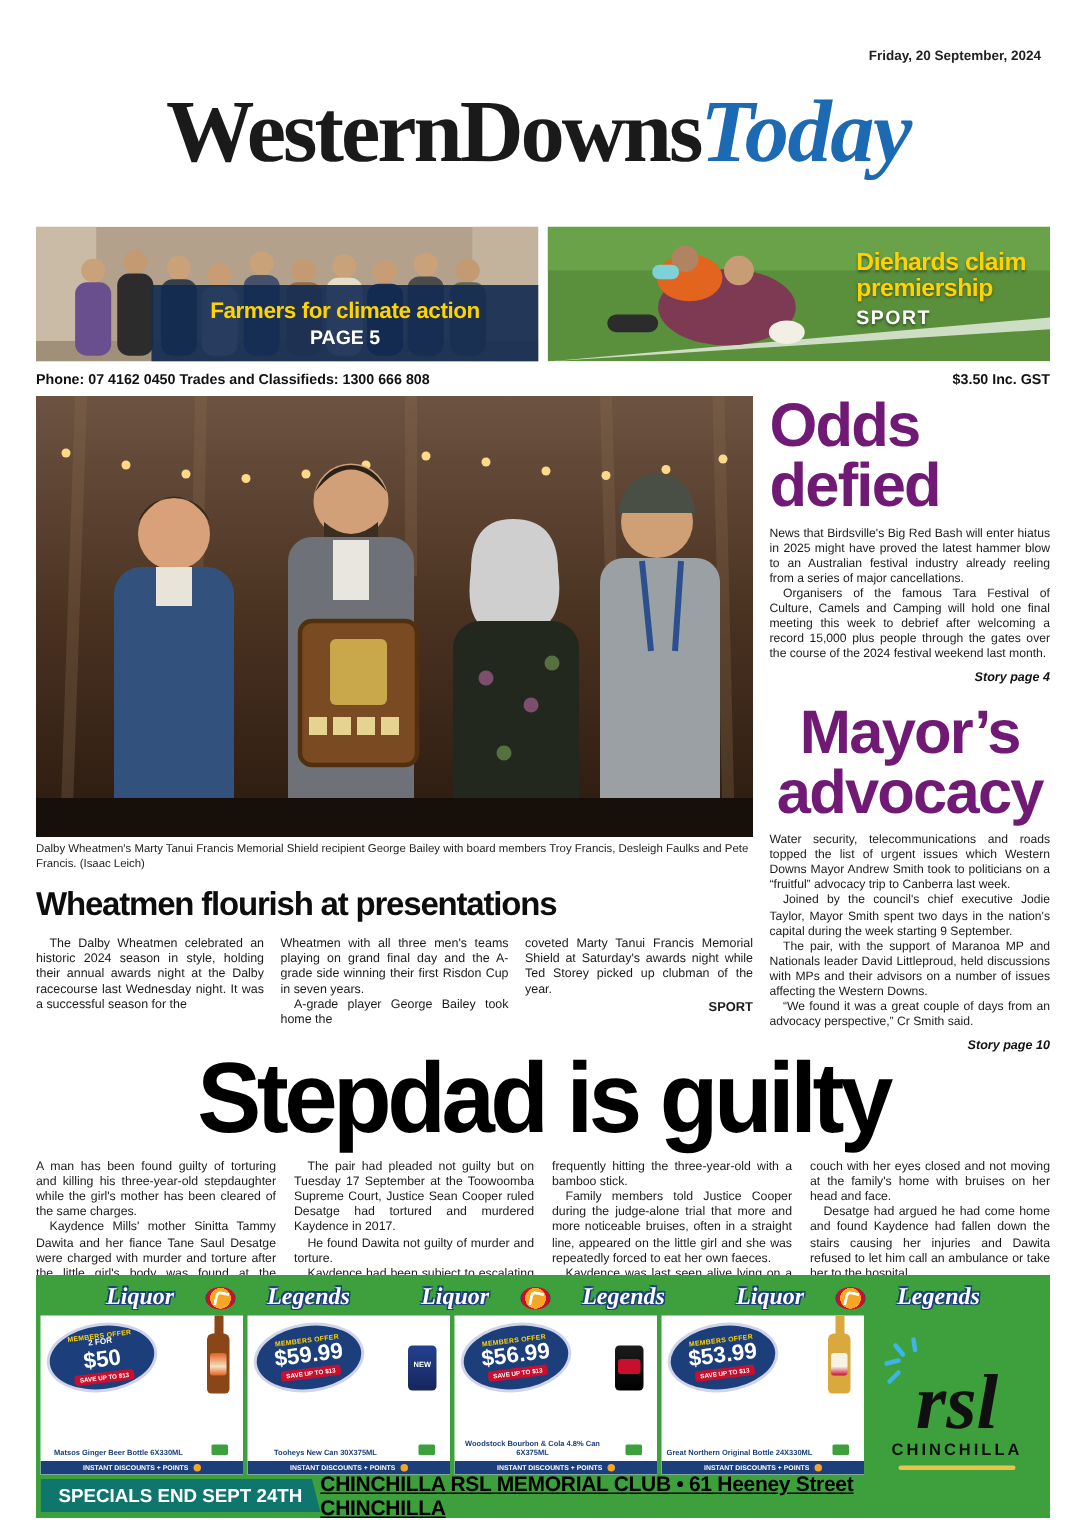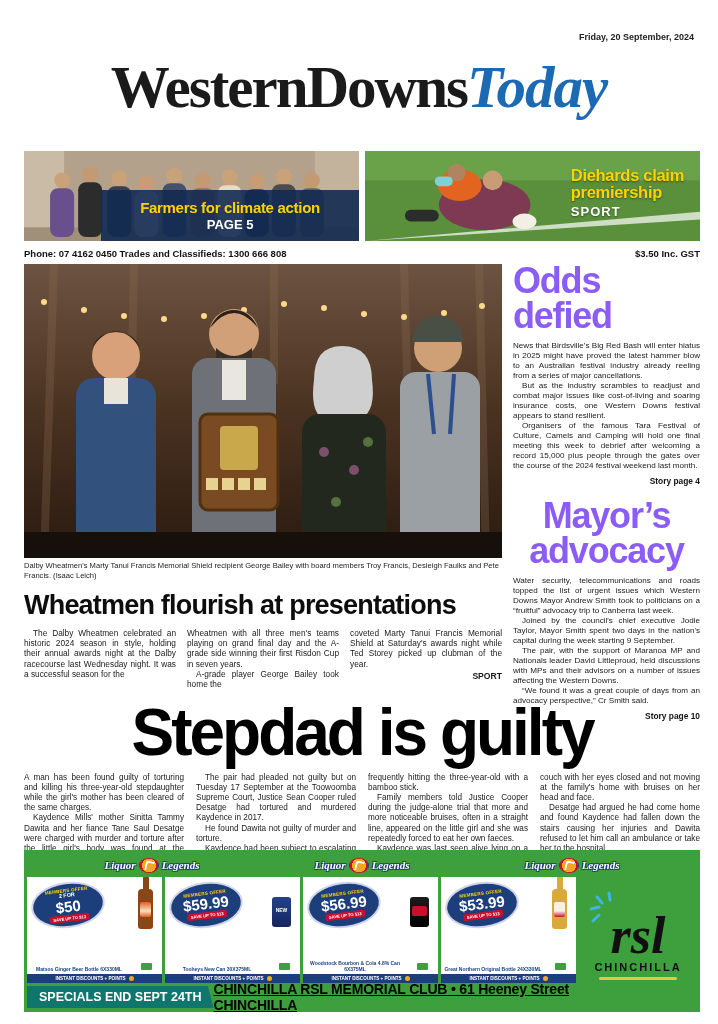--- a/index.html
+++ b/index.html
@@ -34,43 +34,43 @@
 
   
   .main { position:absolute; top:264px; left:24px; width:676px; display:flex; gap:11px; }
   .left-col { width:478px; }
   .rail { flex:1; }
 
   .photo { position:relative; width:478px; height:294px; overflow:hidden; background:#3a281b; }
   .photo svg { position:absolute; inset:0; width:100%; height:100%; }
   .caption { margin-top:3px; font-size:7.6px; line-height:1.3; color:#222; width:478px; }
 
-  .wheat-headline { margin-top:9px; font-size:27px; font-weight:bold; letter-spacing:-0.8px; color:#0d0d0d; }
+  .wheat-headline { margin-top:9px; font-size:22px; font-weight:bold; letter-spacing:-0.8px; color:#0d0d0d; }
   .cols { display:flex; gap:11px; margin-top:7px; }
   .col { flex:1; font-size:8.3px; line-height:1.24; text-align:justify; color:#1a1a1a; }
   .ind { text-indent:9px; }
   .sport-tag { font-weight:bold; text-align:right; font-size:8.6px; margin-top:2px; }
 
-  .rail-headline { font-size:36px; font-weight:bold; letter-spacing:-1.2px; line-height:0.97; color:#8b5cf6; }
+  .rail-headline { font-size:41px; font-weight:bold; letter-spacing:-1.2px; line-height:0.97; color:#701a75; }
   .rail-body { margin-top:7px; font-size:8.1px; line-height:1.24; text-align:justify; color:#1a1a1a; }
-  .story-ref { font-weight:bold; font-size:8.4px; text-align:right; margin-top:5px; }
+  .story-ref { font-weight:bold; font-size:8.4px; text-align:right; margin-top:5px;font-style:italic; }
   .rail-gap { margin-top:13px;text-align:center; }
 
   
   .stepdad { position:absolute; top:673px; left:24px; width:676px;margin-top:28px; }
   .stepdad-headline { font-size:64px; font-weight:bold; letter-spacing:-3px; line-height:0.98;
                       text-align:center; white-space:nowrap; color:#000; transform:scaleY(1.04); }
   .stepdad-cols { display:flex; gap:12px; margin-top:9px; }
   .stepdad-cols .col { font-size:8.2px; }
 
   
   .ad { position:absolute; top:850px; left:24px; width:676px; height:162px; background:#3da03c; padding:3px; }
   .ad-logos { display:flex; justify-content:space-around; align-items:center; height:24px; padding:0 20px; }
-  .ll-logo { display:flex; align-items:center; gap:3px; font-family:"Liberation Serif",serif;
-             font-style:italic; font-weight:bold; font-size:11px; color:#fff;
+  .ll-logo { display:flex; align-items:center; gap:21px; font-family:"Liberation Serif",serif;
+             font-style:italic; font-weight:bold; font-size:16px; color:#fff;
              text-shadow:1px 1px 0 #1c3f7c,-1px 1px 0 #1c3f7c,1px -1px 0 #1c3f7c,-1px -1px 0 #1c3f7c; }
   .ll-mark { width:20px; height:15px; background:radial-gradient(circle at 50% 50%, #f5a623 55%, #c8102e 56%, #c8102e 75%, #1c3f7c 76%);
              border-radius:50%; position:relative; flex:none; }
   .ll-mark:after { content:""; position:absolute; left:6px; top:3px; width:7px; height:8px;
              border:2px solid #fff; border-bottom:none; border-right:none; border-radius:4px 0 0 0; transform:rotate(12deg); }
   .ad-body { display:flex; gap:3px; height:131px; }
   .ad-left { flex:1; display:flex; flex-direction:column; gap:3px; }
   .cards { display:flex; gap:3px; flex:1; }
   .card { position:relative; flex:1; background:#fff; overflow:hidden; }
   .badge { position:absolute; top:5px; left:4px; width:74px; height:46px; background:#1c3f7c;
@@ -274,21 +274,20 @@
           <p>coveted Marty Tanui Francis Memorial Shield at Saturday's awards night while Ted Storey picked up clubman of the year.</p>
           <div class="sport-tag">SPORT</div>
         </div>
       </div>
     </div>
 
     <div class="rail">
       <div class="rail-headline">Odds defied</div>
       <div class="rail-body">
         <p>News that Birdsville's Big Red Bash will enter hiatus in 2025 might have proved the latest hammer blow to an Australian festival industry already reeling from a series of major cancellations.</p>
-        <p class="ind">But as the industry scrambles to readjust and combat major issues like cost-of-living and soaring insurance costs, one Western Downs festival appears to stand resilient.</p>
         <p class="ind">Organisers of the famous Tara Festival of Culture, Camels and Camping will hold one final meeting this week to debrief after welcoming a record 15,000 plus people through the gates over the course of the 2024 festival weekend last month.</p>
       </div>
       <div class="story-ref">Story page 4</div>
 
       <div class="rail-headline rail-gap">
         <div>Mayor’s</div>
         <div>advocacy</div>
       </div>
       <div class="rail-body">
         <p>Water security, telecommunications and roads topped the list of urgent issues which Western Downs Mayor Andrew Smith took to politicians on a “fruitful” advocacy trip to Canberra last week.</p>

